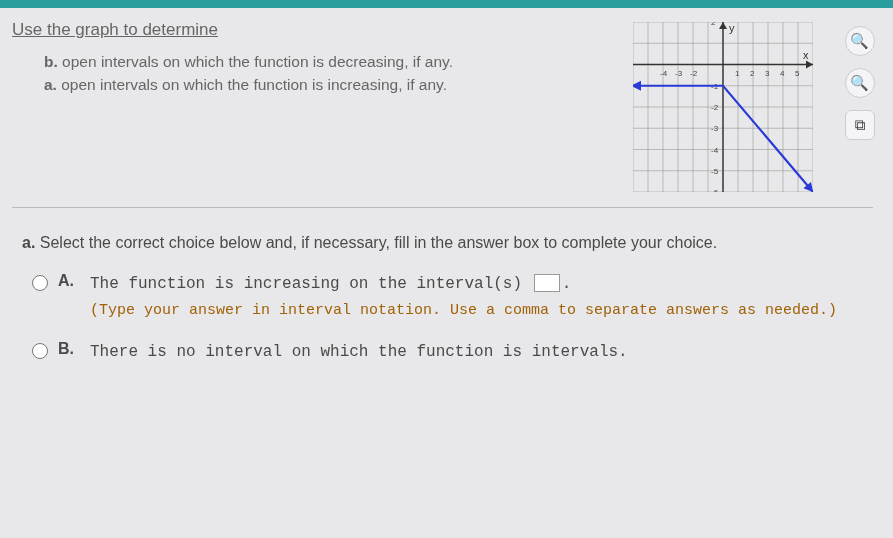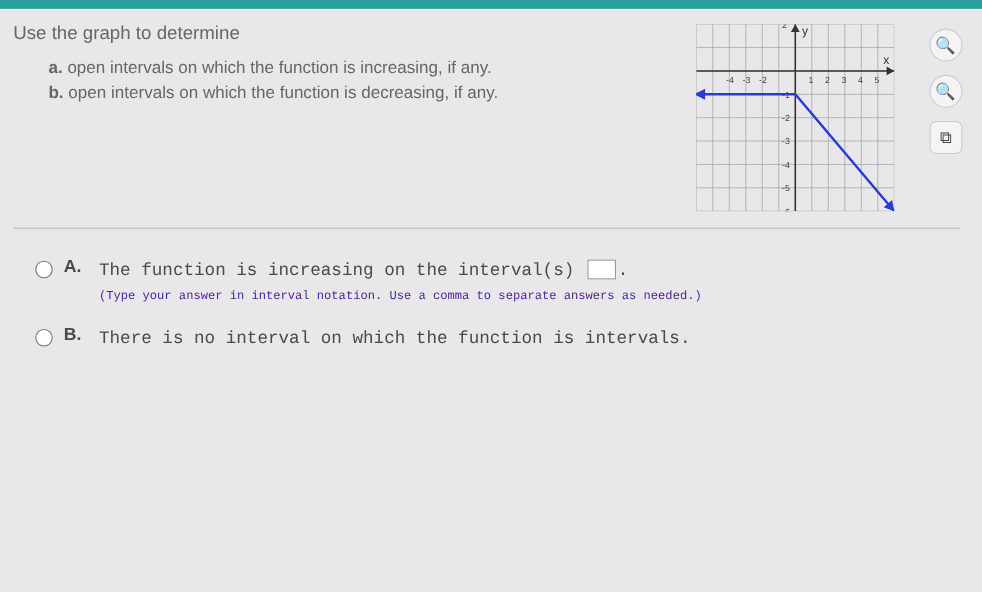--- a/index.html
+++ b/index.html
@@ -17,20 +17,21 @@
       background: #2a9d9d;
     }
     .content {
       padding: 12px 20px 0 12px;
       position: relative;
     }
     .prompt {
       font-size: 17px;
       color: #666;
       margin-bottom: 10px;
+      text-decoration: underline;
     }
     .sublist {
       margin-left: 32px;
       font-size: 15.5px;
       color: #666;
       line-height: 1.5;
     }
     .sublist .row .lbl { font-weight: bold; display: inline; }
     .sublist .row .txt { display: inline; }
     .graph-area {
@@ -94,37 +95,37 @@
     .clabel { font-weight: bold; width: 22px; flex: 0 0 auto; }
     .ctext { flex: 1; line-height: 1.5; font-family: Liberation Mono, monospace; }
     .ansbox {
       display: inline-block;
       width: 26px; height: 18px;
       background: #fff;
       border: 1px solid #999;
       vertical-align: middle;
       margin: 0 2px;
     }
-    .hint { font-size: 11px; color: #4c1d95; margin-top: 4px; }
+    .hint { font-size: 15px; color: #a16207; margin-top: 4px; }
   </style>
 </head>
 <body>
 
 <div class="top-bar"></div>
 
 <div class="content">
   <div class="prompt">Use the graph to determine</div>
   <div class="sublist">
     <div class="row">
+      <span class="lbl">b.</span>
+      <span class="txt">open intervals on which the function is decreasing, if any.</span>
+    </div>
+    <div class="row">
       <span class="lbl">a.</span>
       <span class="txt">open intervals on which the function is increasing, if any.</span>
-    </div>
-    <div class="row">
-      <span class="lbl">b.</span>
-      <span class="txt">open intervals on which the function is decreasing, if any.</span>
     </div>
   </div>
 
   <div class="graph-area">
     <svg class="graph-svg" id="graph-svg" width="180" height="170">
         <line x1="0" y1="0" x2="0" y2="170" stroke="#999" stroke-width="0.6"></line>
         <line x1="15" y1="0" x2="15" y2="170" stroke="#999" stroke-width="0.6"></line>
         <line x1="30" y1="0" x2="30" y2="170" stroke="#999" stroke-width="0.6"></line>
         <line x1="45" y1="0" x2="45" y2="170" stroke="#999" stroke-width="0.6"></line>
         <line x1="60" y1="0" x2="60" y2="170" stroke="#999" stroke-width="0.6"></line>
@@ -180,20 +181,24 @@
       <span>🔍</span>
     </div>
     <div class="tool-btn" style="border-radius:6px">
       <span>⧉</span>
     </div>
   </div>
 
   <hr class="divider">
 
   <div class="qsection">
+    <div class="qprompt">
+      <span class="bold">a.</span>
+      <span>Select the correct choice below and, if necessary, fill in the answer box to complete your choice.</span>
+    </div>
     <div class="choices">
       <div class="choice-row">
         <div class="radio"></div>
         <div class="clabel">A.</div>
         <div class="ctext">
           <span>The function is increasing on the interval(s)</span>
           <span class="ansbox"></span>.
           <div class="hint">(Type your answer in interval notation. Use a comma to separate answers as needed.)</div>
         </div>
       </div>

